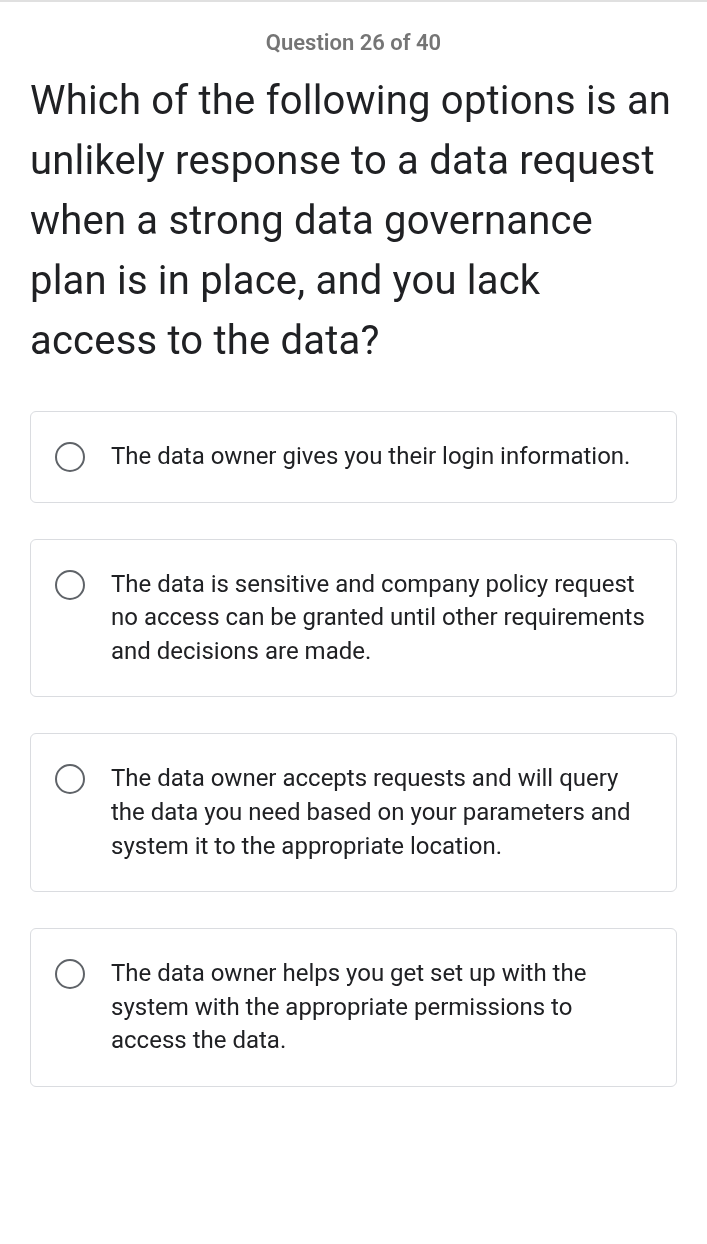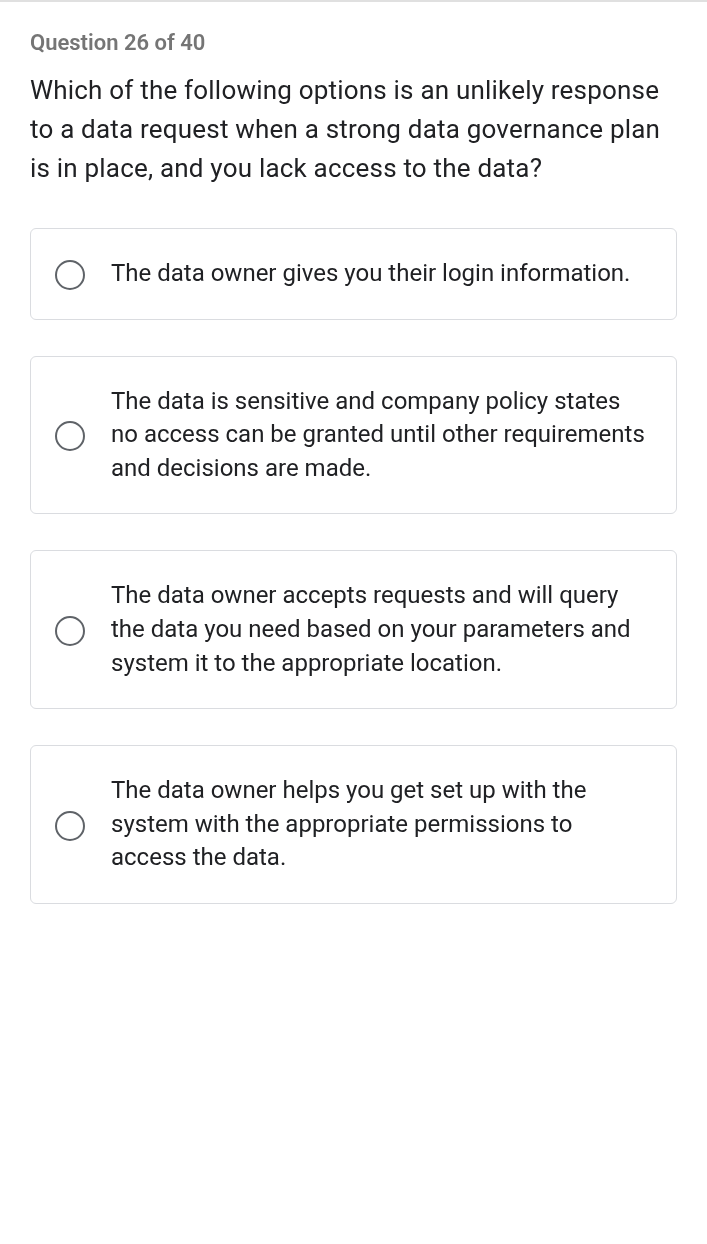--- a/index.html
+++ b/index.html
@@ -14,36 +14,37 @@
     border-top: 2px solid #e0e0e0;
   }
   .container {
     padding: 28px 30px 30px 30px;
   }
   .question-counter {
     color: #757575;
     font-size: 22px;
     font-weight: 600;
     margin-bottom: 16px;
+    text-align: center;
   }
   .question-text {
     color: #202124;
-    font-size: 26px;
+    font-size: 40px;
     line-height: 1.5;
     font-weight: 400;
     margin-bottom: 40px;
     letter-spacing: 0.2px;
   }
   .option {
     border: 1px solid #dadce0;
     border-radius: 6px;
     padding: 28px 24px 28px 24px;
     margin-bottom: 36px;
     display: flex;
-    align-items: center;
+    align-items: flex-start;
     cursor: pointer;
   }
   .option:last-child {
     margin-bottom: 4px;
   }
   .radio {
     flex-shrink: 0;
     width: 30px;
     height: 30px;
     border: 2.5px solid #5f6368;
@@ -65,21 +66,21 @@
   <div class="question-counter">Question 26 of 40</div>
   <div class="question-text">Which of the following options is an unlikely response to a data request when a strong data governance plan is in place, and you lack access to the data?</div>
 
   <div class="option">
     <div class="radio"></div>
     <div class="option-text">The data owner gives you their login information.</div>
   </div>
 
   <div class="option">
     <div class="radio"></div>
-    <div class="option-text">The data is sensitive and company policy states no access can be granted until other requirements and decisions are made.</div>
+    <div class="option-text">The data is sensitive and company policy request no access can be granted until other requirements and decisions are made.</div>
   </div>
 
   <div class="option">
     <div class="radio"></div>
     <div class="option-text">The data owner accepts requests and will query the data you need based on your parameters and system it to the appropriate location.</div>
   </div>
 
   <div class="option">
     <div class="radio"></div>
     <div class="option-text">The data owner helps you get set up with the system with the appropriate permissions to access the data.</div>

